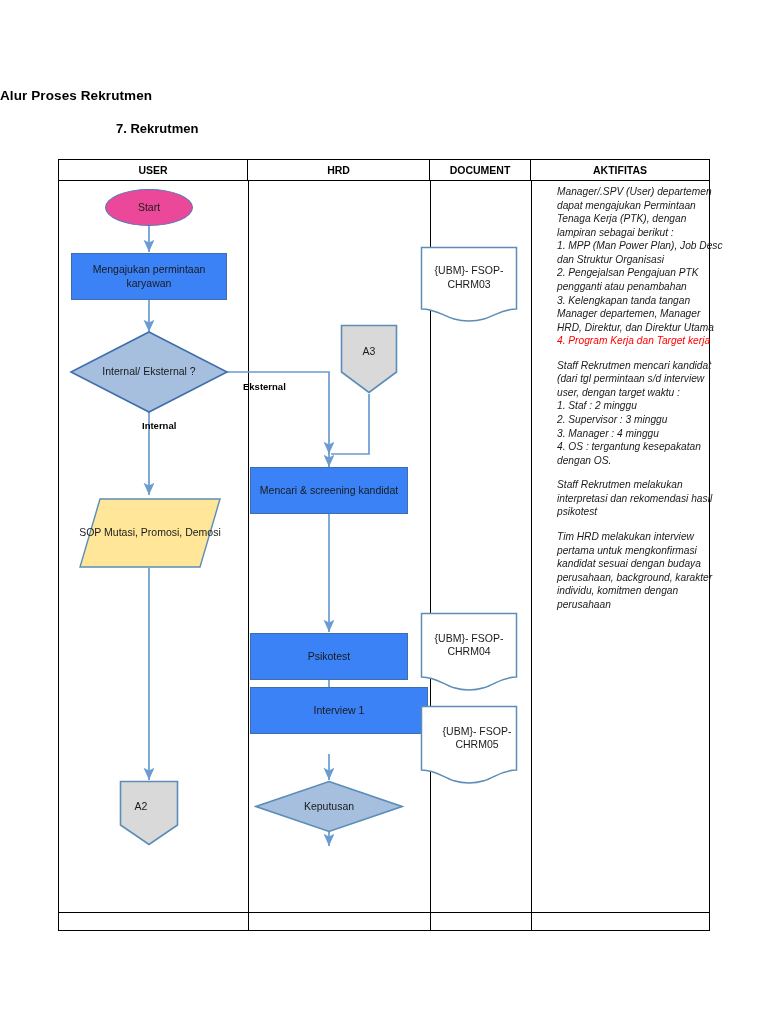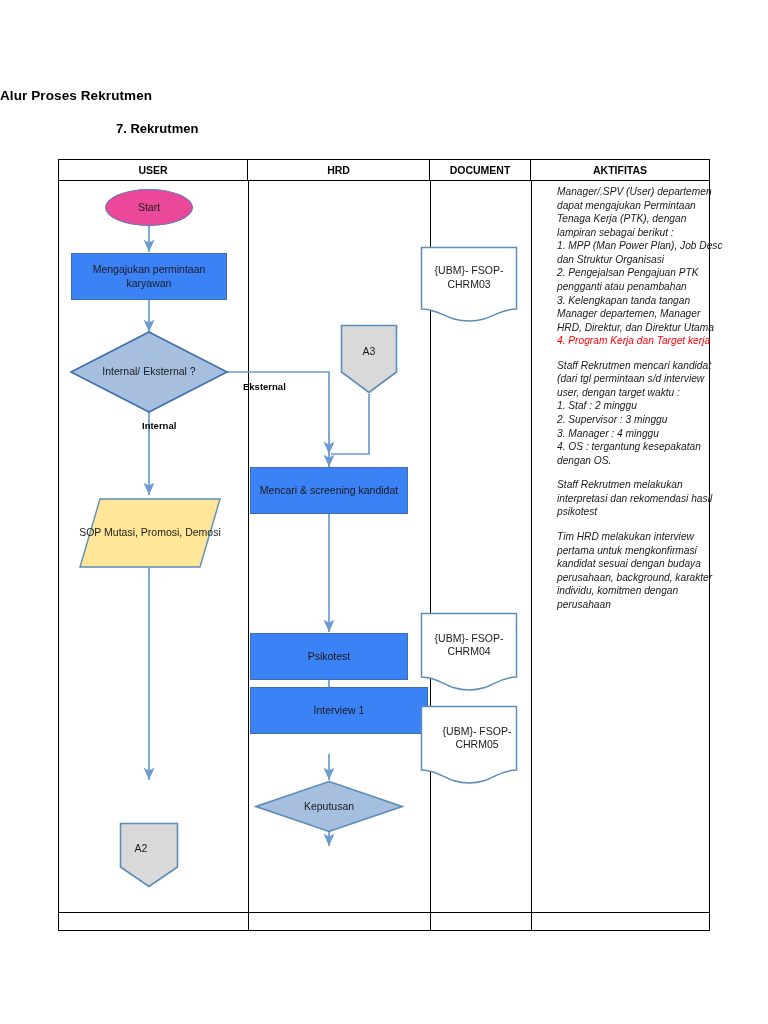--- a/index.html
+++ b/index.html
@@ -265,21 +265,21 @@
       <div class="diamond-label">Internal/ Eksternal ?</div>
     </div>
 
     <div class="para-wrap" style="left:20px; top:337px; width:142px; height:72px;">
       <svg width="142" height="72" viewBox="0 0 142 72">
         <polygon points="21,2 141,2 121,70 1,70" fill="#ffe699" stroke="#5b8db8" stroke-width="1.4"></polygon>
       </svg>
       <div class="para-label">SOP Mutasi, Promosi, Demosi</div>
     </div>
 
-    <div class="offpage-wrap" style="left:60px; top:620px; width:44px; height:66px;margin-top:42px;">
+    <div class="offpage-wrap" style="left:60px; top:620px; width:44px; height:66px;">
       <svg width="60" height="66" viewBox="0 0 60 66">
         <polygon points="1.5,1.5 58.5,1.5 58.5,45 30,64.5 1.5,45" fill="#d9d9d9" stroke="#5b8db8" stroke-width="1.6"></polygon>
       </svg>
       <div class="offpage-label">A2</div>
     </div>
 
     <div class="edge-label" style="left:83px; top:260px;">Internal</div>
 
     <div class="edge-label" style="left:184px; top:221px;">Eksternal</div>
 

